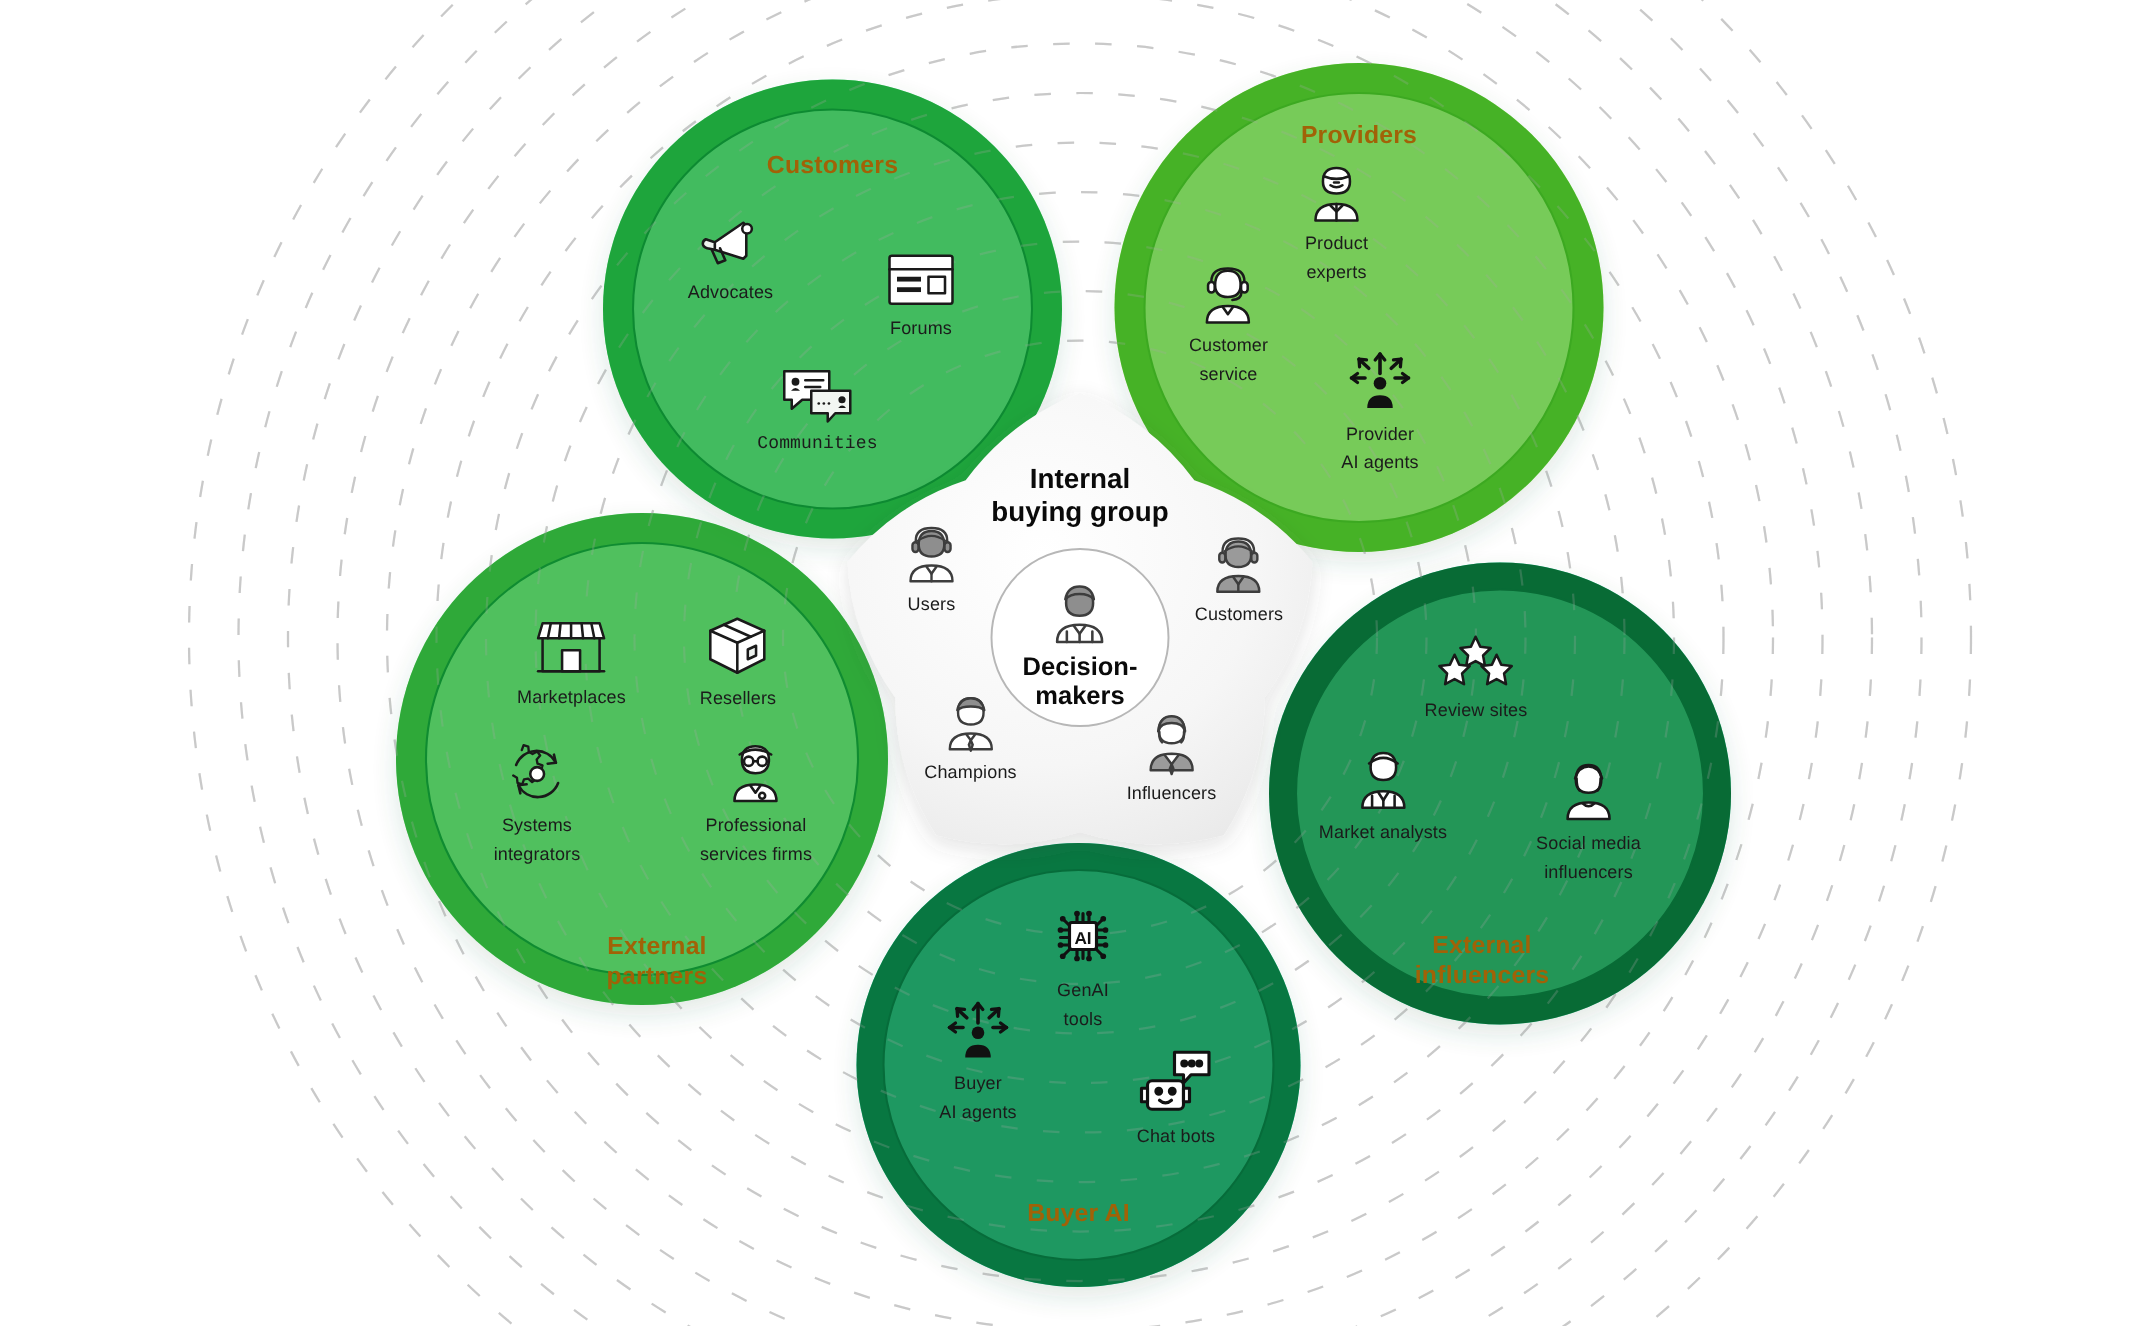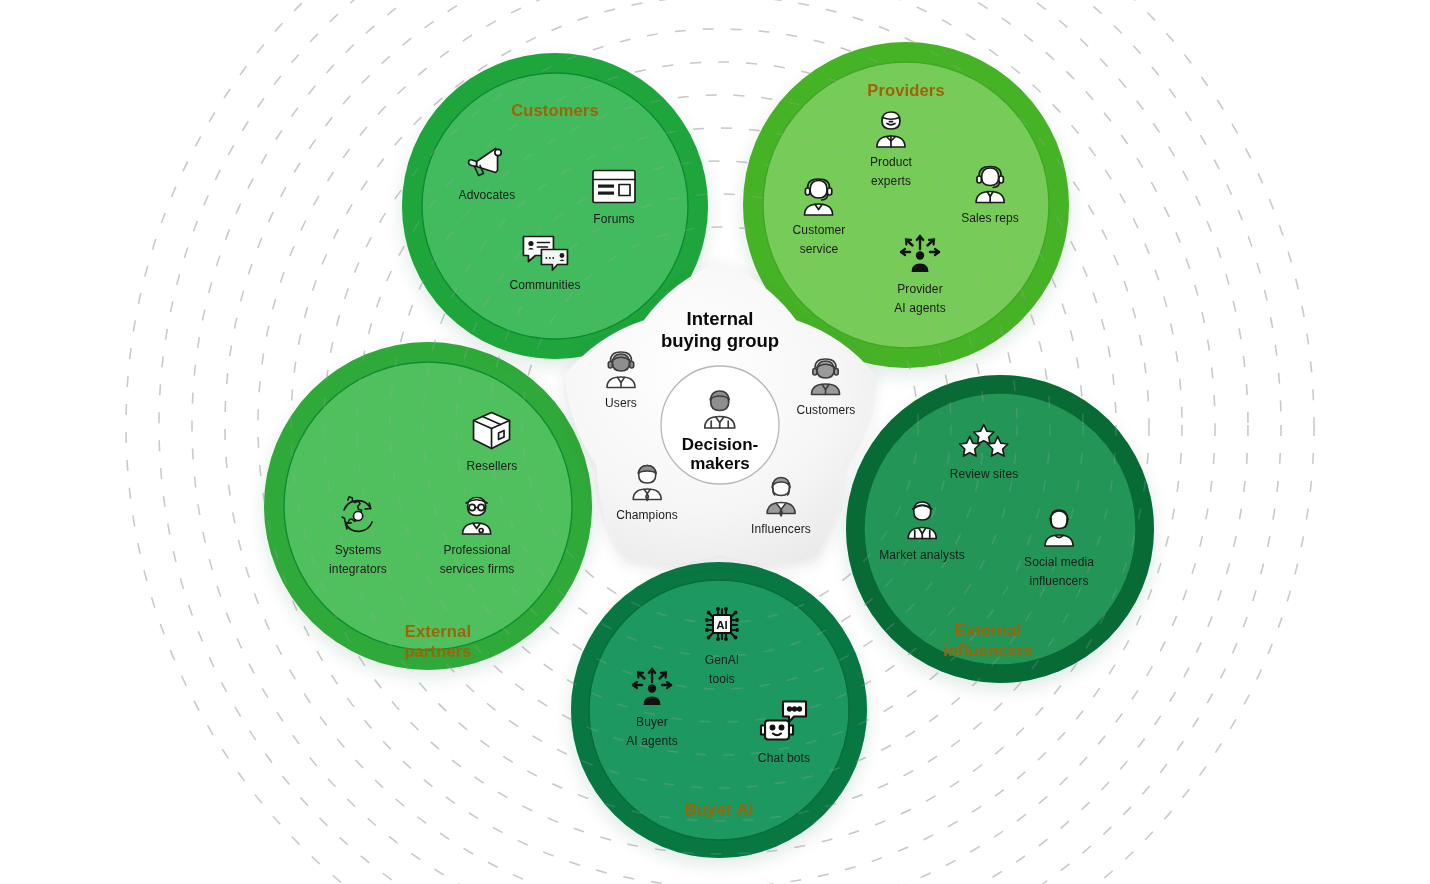--- a/index.html
+++ b/index.html
@@ -133,21 +133,21 @@
             <g stroke="#1a1a1a" fill="none" stroke-width="1.7" stroke-linecap="round" stroke-linejoin="round">
               <rect x="5" y="5" width="42" height="32" rx="1.5" fill="#fff"></rect>
               <path d="M5 14 H47"></path>
               <rect x="10" y="19" width="16" height="3.2" fill="#1a1a1a" stroke="none"></rect>
               <rect x="10" y="26" width="16" height="3.2" fill="#1a1a1a" stroke="none"></rect>
               <rect x="31" y="19" width="11" height="11" fill="#fff"></rect>
             </g>
           </svg></span>
         <div class="cap">Forums</div>
       </div>
-      <div class="node" style="left: 545px; top: 263px;">
+      <div class="node" style="left: 545px; top: 274px; font-family: Liberation Mono, monospace;">
         <span class="ico"><svg width="56" height="42" viewBox="0 0 56 42">
             <g stroke="#1a1a1a" fill="none" stroke-width="1.7" stroke-linecap="round" stroke-linejoin="round">
               <path d="M6 5 H36 V24 H18 L11 30 V24 H6 Z" fill="#fff"></path>
               <circle cx="13.5" cy="12" r="2.6" fill="#1a1a1a" stroke="none"></circle>
               <path d="M10.5 18 q3-3.6 6 0" fill="#1a1a1a" stroke="none"></path>
               <path d="M20 11 H32 M20 15.5 H30"></path>
               <path d="M24 18 H50 V33 H40 L35 38.5 V33 H24 Z" fill="#f2f6f2"></path>
               <circle cx="44.5" cy="24" r="2.4" fill="#1a1a1a" stroke="none"></circle>
               <path d="M42 29.5 q2.6-3.2 5.2 0" fill="#1a1a1a" stroke="none"></path>
               <circle cx="29" cy="26.5" r=".9" fill="#1a1a1a" stroke="none"></circle>
@@ -164,35 +164,20 @@
               <path d="M12 16 q0-9 9-9 q9 0 9 9 q0 8-9 8 q-9 0-9-8 Z" fill="#fff"></path>
               <path d="M12.5 12.5 q8.5 3.5 17 0"></path>
               <path d="M17 18.5 q4 2.6 8 0"></path>
               <path d="M19.4 16.6 h3.2"></path>
               <path d="M7 42 q0-11 14-11 q14 0 14 11 Z" fill="#fff"></path>
               <path d="M21 31 v11"></path>
               <path d="M17 32 l4 4 l4-4"></path>
             </g>
           </svg></span>
         <div class="cap two">Product<br>experts</div>
-      </div>
-      <div class="node" style="left: 990px; top: 194px;">
-        <span class="ico"><svg width="42" height="46" viewBox="0 0 42 46">
-            <g stroke="#1a1a1a" fill="none" stroke-width="1.7" stroke-linecap="round" stroke-linejoin="round">
-              <path d="M12.5 17 q0-9.5 8.5-9.5 q8.5 0 8.5 9.5 q0 8-8.5 8 q-8.5 0-8.5-8 Z" fill="#fff"></path>
-              <path d="M10 18 v-3 q0-9 11-9 q11 0 11 9 v3"></path>
-              <rect x="7.8" y="15.5" width="4.4" height="7" rx="2.2" fill="#fff"></rect>
-              <rect x="29.8" y="15.5" width="4.4" height="7" rx="2.2" fill="#fff"></rect>
-              <path d="M30 22.5 q0 4-6 4.5"></path>
-              <path d="M7 42 q0-11 14-11 q14 0 14 11 Z" fill="#fff"></path>
-              <path d="M18 31 l3 5 l3-5"></path>
-              <path d="M21 36 v6"></path>
-            </g>
-          </svg></span>
-        <div class="cap">Sales reps</div>
       </div>
       <div class="node" style="left: 819px; top: 216px;">
         <span class="ico"><svg width="42" height="46" viewBox="0 0 42 46">
             <g stroke="#1a1a1a" fill="none" stroke-width="1.7" stroke-linecap="round" stroke-linejoin="round">
               <path d="M12.5 17 q0-9.5 8.5-9.5 q8.5 0 8.5 9.5 q0 8-8.5 8 q-8.5 0-8.5-8 Z" fill="#fff"></path>
               <path d="M10 17.5 v-3 q0-8.5 11-8.5 q11 0 11 8.5 v3"></path>
               <rect x="7.8" y="15" width="4.4" height="7" rx="2.2" fill="#fff"></rect>
               <rect x="29.8" y="15" width="4.4" height="7" rx="2.2" fill="#fff"></rect>
               <path d="M30 22 q0 4.5-6 5"></path>
               <path d="M7 42 q0-11 14-11 q14 0 14 11 Z" fill="#fff"></path>
@@ -216,20 +201,32 @@
               <path d="M40 9.5 l-.4 5 M40 9.5 l-5 .4" fill="none" stroke-width="2.2"></path>
             </g>
             <g fill="#111">
               <circle cx="26" cy="25.5" r="4.2"></circle>
               <path d="M17.5 42 q0-8.5 8.5-8.5 q8.5 0 8.5 8.5 Z"></path>
             </g>
           </svg></span>
         <div class="cap two">Provider<br>AI agents</div>
       </div>
       <div class="grouptitle" style="left: 906px; top: 90px;">Providers</div>
+      <div class="node" style="left: 381px; top: 441px;">
+        <span class="ico"><svg width="54" height="46" viewBox="0 0 54 46">
+            <g stroke="#1a1a1a" fill="none" stroke-width="1.7" stroke-linecap="round" stroke-linejoin="round">
+              <path d="M8 8 H46 L49 18 H5 Z" fill="#fff"></path>
+              <path d="M13.5 8 L11.5 18 M20 8 L19 18 M27 8 V18 M34 8 L35 18 M40.5 8 L42.5 18"></path>
+              <path d="M8 18 V40 H46 V18"></path>
+              <rect x="21" y="26" width="12" height="14" fill="#fff"></rect>
+              <path d="M5 40 H49"></path>
+            </g>
+          </svg></span>
+        <div class="cap">Marketplaces</div>
+      </div>
       <div class="node" style="left: 492px; top: 441px;">
         <span class="ico"><svg width="48" height="48" viewBox="0 0 48 48">
             <g stroke="#1a1a1a" fill="none" stroke-width="1.7" stroke-linecap="round" stroke-linejoin="round">
               <path d="M24 6 L42 14 L42 33 L24 42 L6 33 L6 14 Z" fill="#fff"></path>
               <path d="M6 14 L24 22 L42 14"></path>
               <path d="M24 22 V42"></path>
               <path d="M15 10 L33 18"></path>
               <path d="M31 26.5 L36.5 24 L36.5 30.5 L31 33 Z" fill="#eef3ef"></path>
             </g>
           </svg></span>
@@ -241,21 +238,21 @@
               <path d="M28 17.5 l1.3 -3.6 l3.4 1 l.4 3.8 l2.7 1.6 l3.4 -1.8 l2.1 2.9 l-2.5 2.9 l.6 3 l3.6 1.3 l-1 3.4 l-3.8 .4 l-1.6 2.7 l1.8 3.4 l-2.9 2.1 l-2.9 -2.5 l-3 .6 l-1.3 3.6 l-3.4 -1 l-.4 -3.8 l-2.7 -1.6" transform="translate(-8,-7) scale(.92)"></path>
               <circle cx="28" cy="25" r="4.6" fill="#fff"></circle>
               <path d="M14 19 a14.5 14.5 0 0 1 26.5 -1.5" fill="none"></path>
               <path d="M40.5 17.5 l-5.5 .6 M40.5 17.5 l-1.3 -5.4" fill="none"></path>
               <path d="M42 31 a14.5 14.5 0 0 1 -26.5 1.5" fill="none"></path>
               <path d="M15.5 32.5 l5.5 -.6 M15.5 32.5 l1.3 5.4" fill="none"></path>
             </g>
           </svg></span>
         <div class="cap two">Systems<br>integrators</div>
       </div>
-      <div class="node" style="left: 477px; top: 535px;">
+      <div class="node" style="left: 504px; top: 535px;">
         <span class="ico"><svg width="44" height="48" viewBox="0 0 44 48">
             <g stroke="#1a1a1a" fill="none" stroke-width="1.7" stroke-linecap="round" stroke-linejoin="round">
               <path d="M13 15.5 q0-9 9-9 q9 0 9 9 q0 9-9 9 q-9 0-9-9 Z" fill="#fff"></path>
               <path d="M11.5 12 q10.5-6.5 21 0"></path>
               <circle cx="17.5" cy="16.5" r="3.1" fill="#fff"></circle>
               <circle cx="26.5" cy="16.5" r="3.1" fill="#fff"></circle>
               <path d="M20.6 16.5 h2.8"></path>
               <path d="M8 43 q0-11 14-11 q14 0 14 11 Z" fill="#fff"></path>
               <path d="M18.5 32.5 l3.5 5 l3.5-5"></path>
               <circle cx="26.5" cy="39.5" r="2" fill="#fff"></circle>

